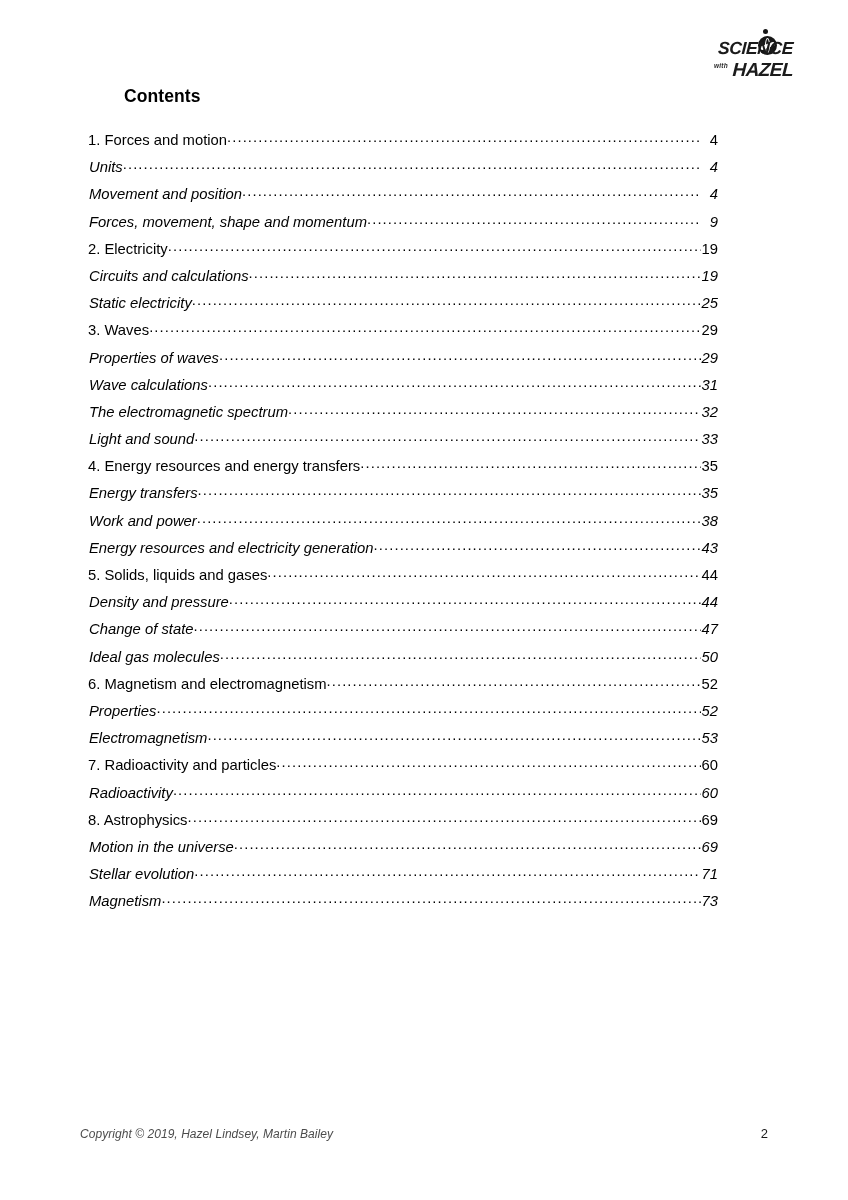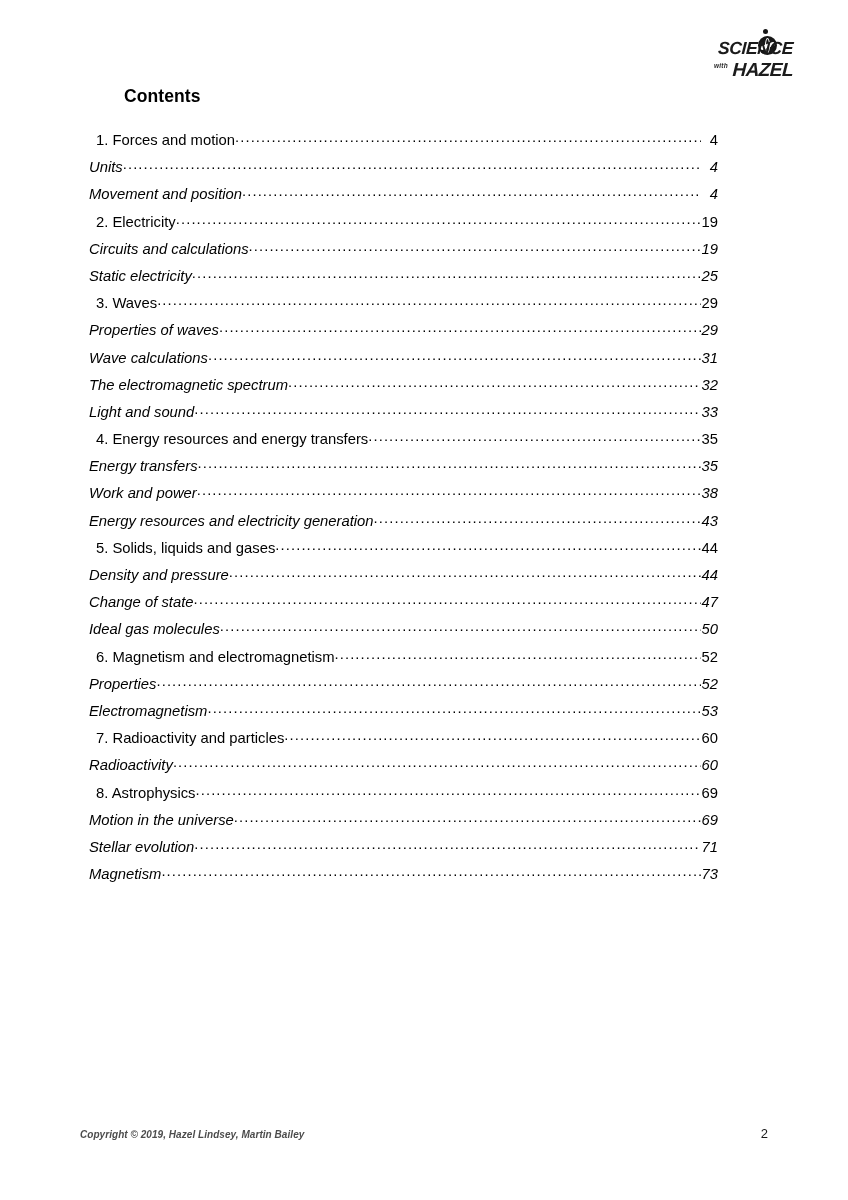--- a/index.html
+++ b/index.html
@@ -157,21 +157,21 @@
   }
   .toc-row .pnum {
     flex: 0 0 auto;
     font-size: 14.8px;
     text-align: right;
     min-width: 17px;
   }
 
   
   .toc-row.level1 {
-    margin-left: 16px;
+    margin-left: 8px;
   }
   .toc-row.level1 .label,
   .toc-row.level1 .pnum,
   .toc-row.level1 .leader::before {
     font-style: normal;
   }
 
   
   .toc-row.level2 {
     margin-left: 9px;
@@ -188,25 +188,24 @@
   .footer {
     position: absolute;
     left: 80px;
     right: 80px;
     top: 1126px;
     display: flex;
     align-items: baseline;
     justify-content: space-between;
   }
   .footer-copy {
-    font-size: 10px;
+    font-size: 12px;
     font-style: italic;
     color: #4c4c4c;
     letter-spacing: 0.05px;
-    font-weight: bold;
   }
   .footer-pagenum {
     font-size: 13px;
     color: #1a1a1a;
   }
 </style>
 </head>
 <body>
 
 <div class="page">
@@ -230,20 +229,25 @@
       <div class="toc-row level2">
         <span class="label">Units</span>
         <span class="leader"></span>
         <span class="pnum">4</span>
       </div>
       <div class="toc-row level2">
         <span class="label">Movement and position</span>
         <span class="leader"></span>
         <span class="pnum">4</span>
       </div>
+      <div class="toc-row level2">
+        <span class="label">Forces, movement, shape and momentum</span>
+        <span class="leader"></span>
+        <span class="pnum">9</span>
+      </div>
       <div class="toc-row level1">
         <span class="label">2. Electricity</span>
         <span class="leader"></span>
         <span class="pnum">19</span>
       </div>
       <div class="toc-row level2">
         <span class="label">Circuits and calculations</span>
         <span class="leader"></span>
         <span class="pnum">19</span>
       </div>

